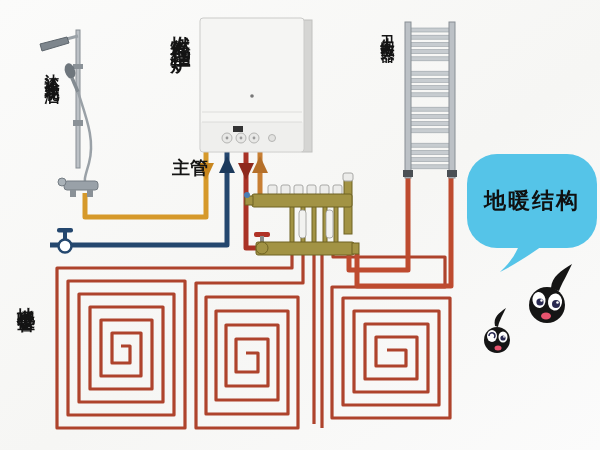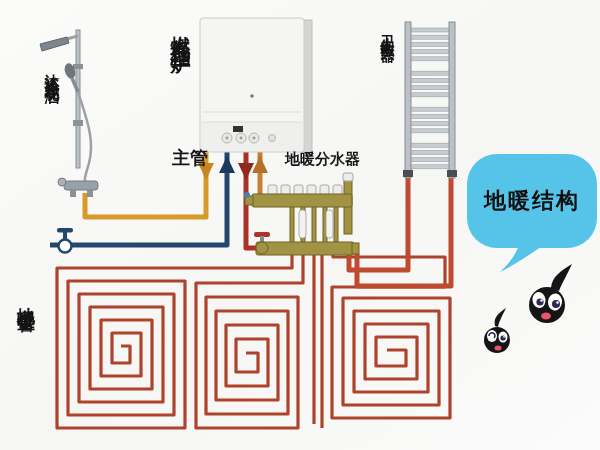--- a/index.html
+++ b/index.html
@@ -16,21 +16,21 @@
   .label{
     position:absolute;color:#141414;font-weight:700;white-space:nowrap;
   }
   .v{
     writing-mode:vertical-rl;text-orientation:upright;letter-spacing:3px;
   }
   .label-shower{left:42px;top:62px;font-size:15px;}
   .label-boiler{left:168px;top:20px;font-size:20px;letter-spacing:4px;}
   .label-radiator{left:379px;top:23px;font-size:14px;}
   .label-coil{left:14px;top:292px;font-size:18px;}
-  .label-main{left:172px;top:146px;font-size:18px;}
+  .label-main{left:172px;top:156px;font-size:18px;}
   .label-manifold{left:285px;top:150px;font-size:15px;}
   .bubble{
     position:absolute;left:467px;top:154px;width:130px;height:94px;
     background:var(--bubble,#55C4E8);border-radius:30px;
     display:flex;align-items:center;justify-content:center;
     gap:6px;z-index:5;
   }
   .bubble div{font-size:22px;font-weight:800;color:#101010;letter-spacing:2px;}
   
   .pipe{fill:none;stroke-linejoin:round;stroke-linecap:butt;}
@@ -217,18 +217,17 @@
       <circle cx="504" cy="336.8" r="0.9" fill="#fff"></circle>
       <ellipse cx="498" cy="348" rx="3.5" ry="2.5" fill="#E8536E"></ellipse>
     </g>
   </svg>
 
   <div class="label v label-shower">沐浴热水花洒</div>
   <div class="label v label-boiler">燃气壁挂炉</div>
   <div class="label v label-radiator">卫生间散热器</div>
   <div class="label v label-coil">地暖盘管</div>
   <div class="label label-main">主管</div>
-  <div class="label label-manifold">地暖分水器</div>
 
   <div class="bubble">
     <div>地暖结构</div>
   </div>
 </div>
 
 </body></html>

